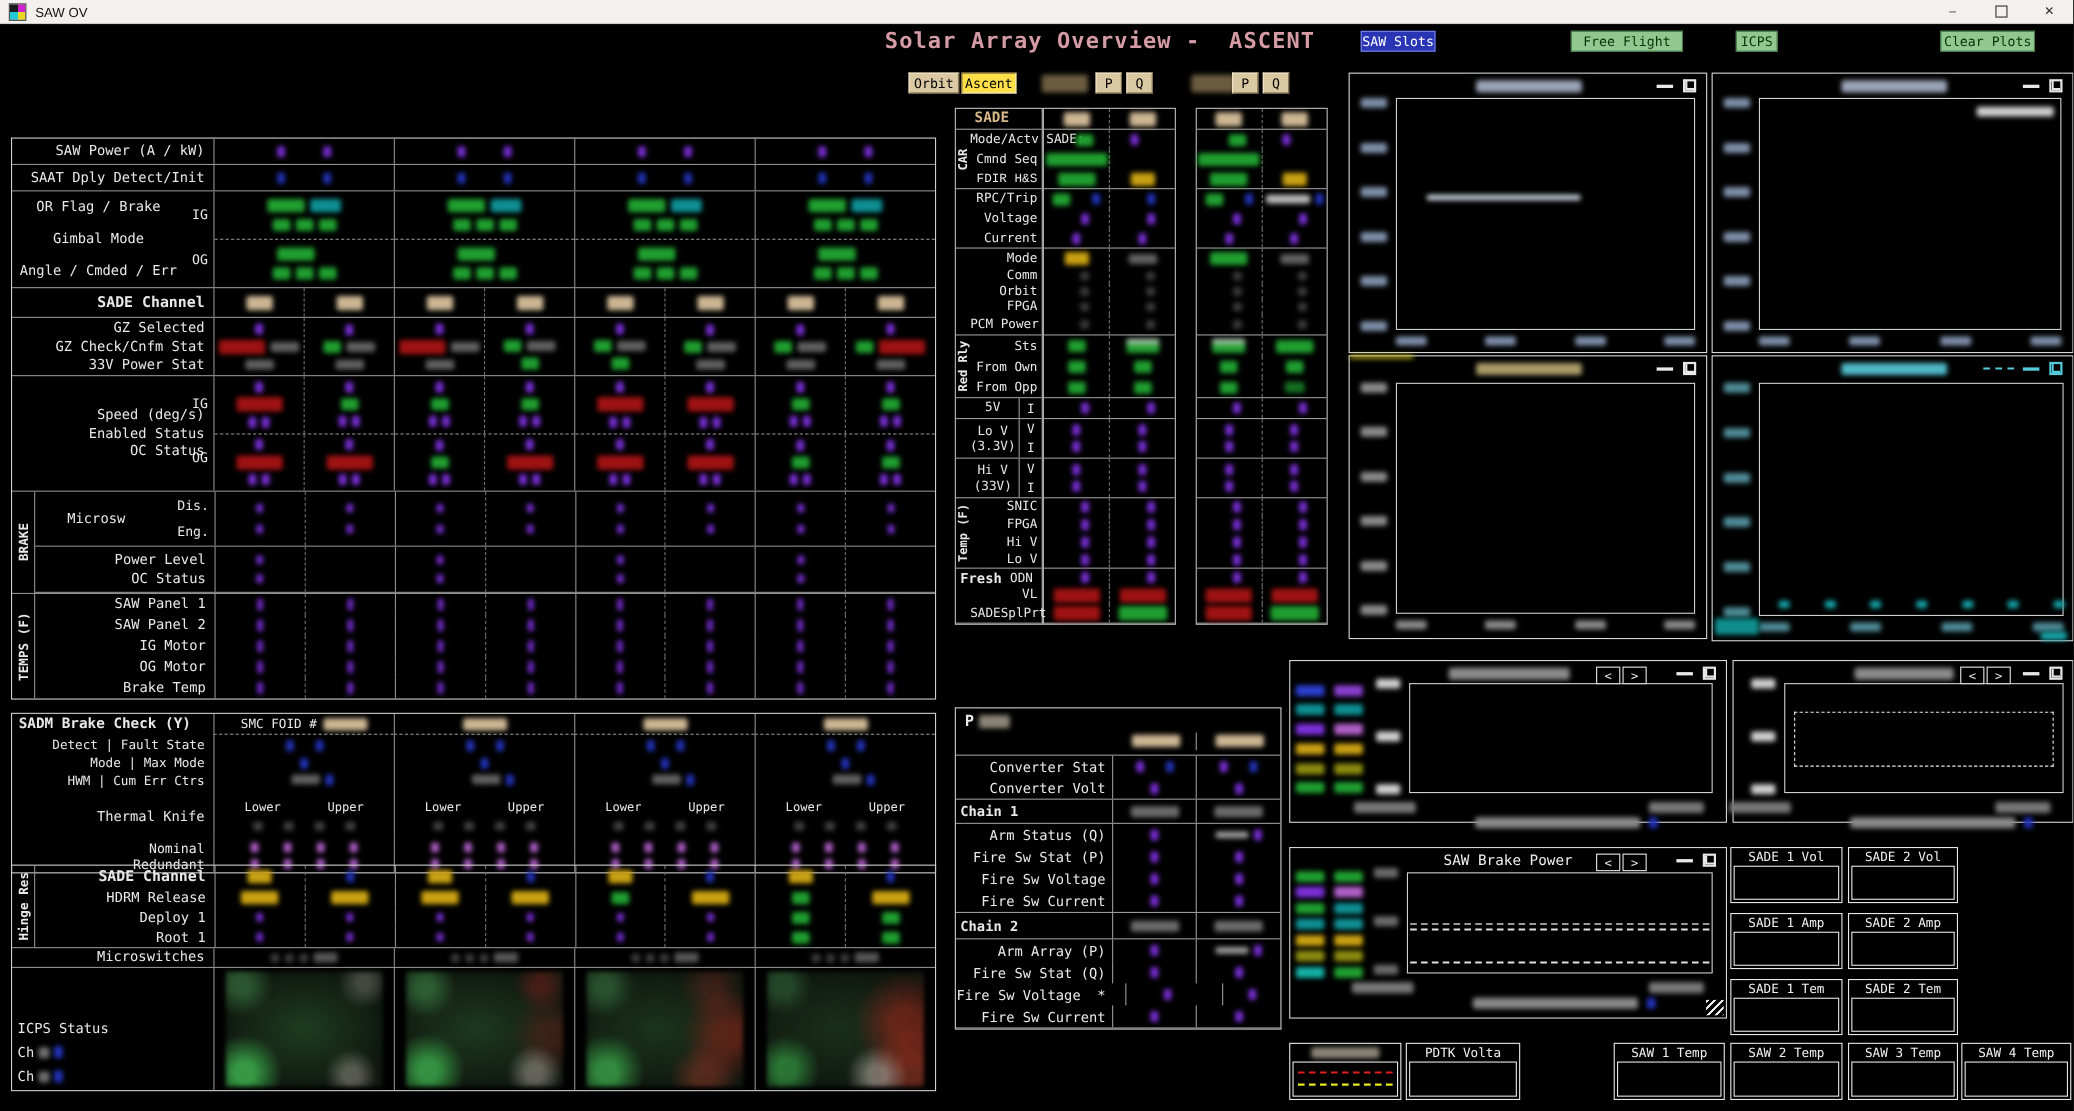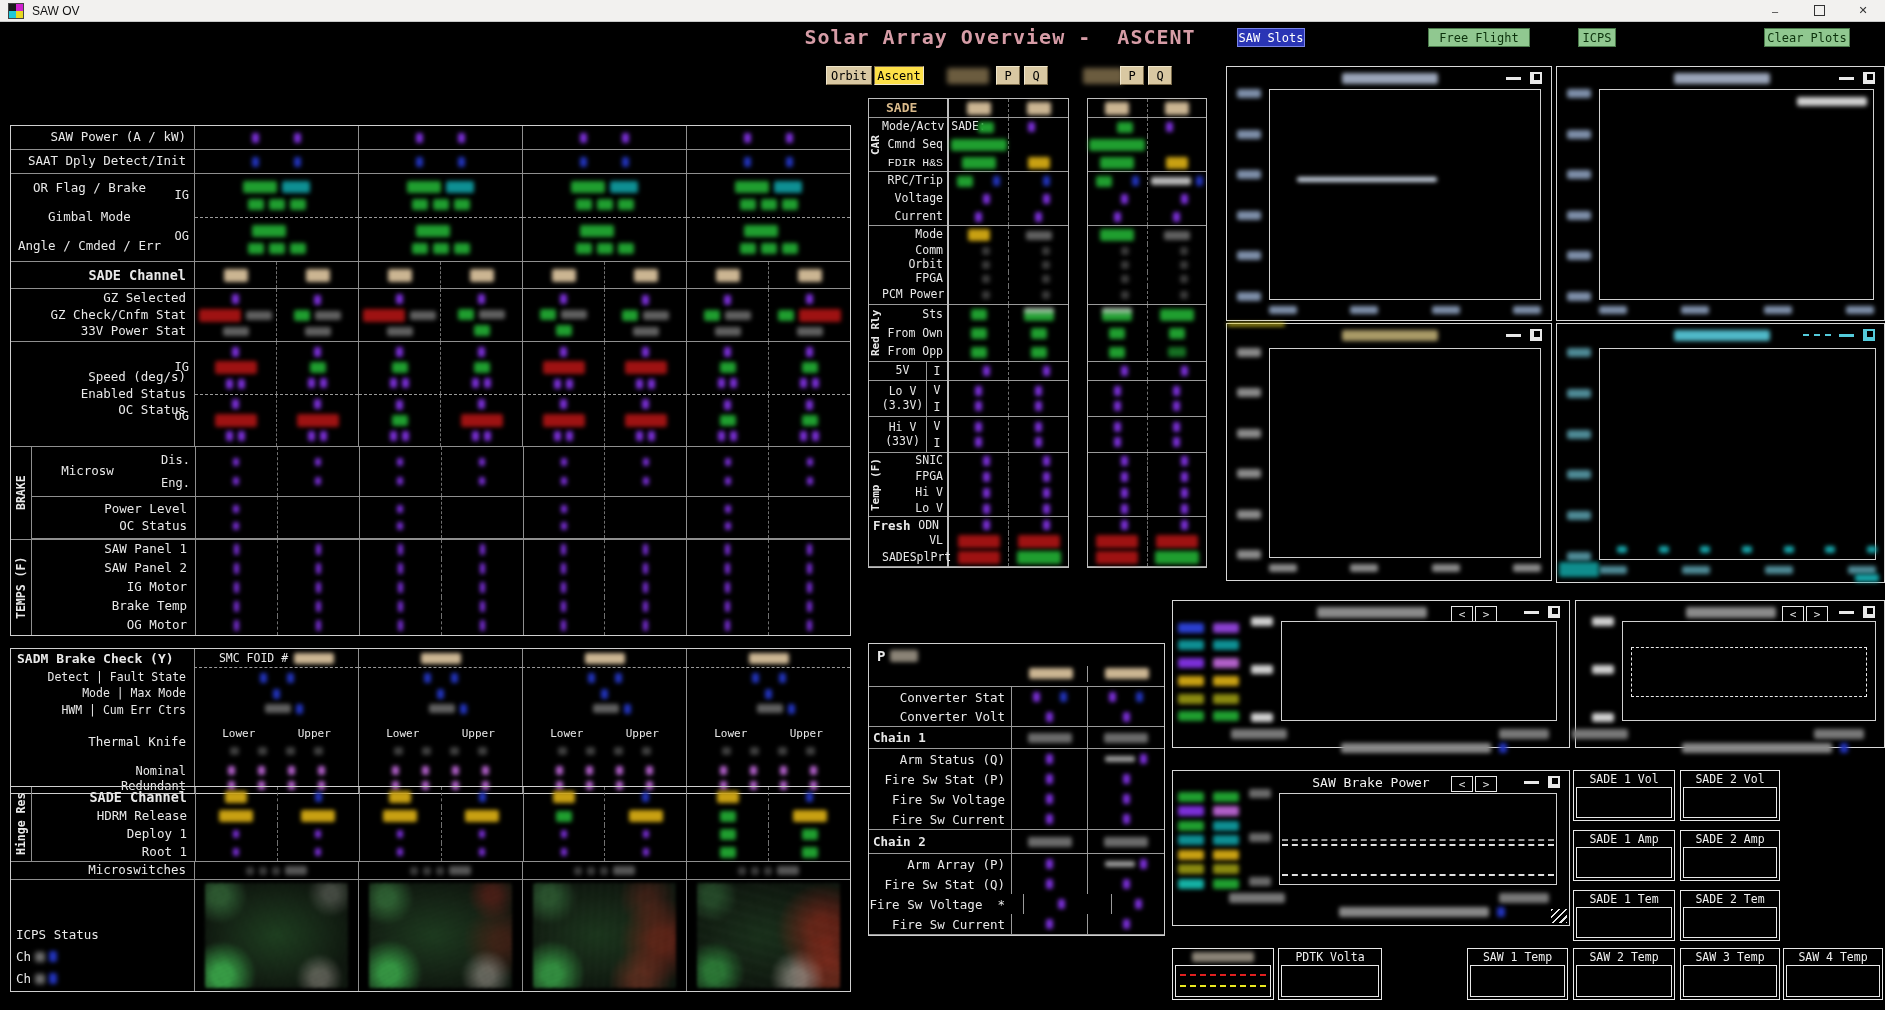--- a/index.html
+++ b/index.html
@@ -1231,21 +1231,21 @@
                         <div class="bline">
                           <span class="blob" style="width: 5px; height: 11px; background: rgb(123, 47, 216);"></span>
                         </div>
                       </div>
                     </div>
                   </div>
                 </div>
               </div>
               <div class="lt-row" style="height: 19px;">
                 <div class="lt-label">
-                  <div class="lab-line">Brake Temp</div>
+                  <div class="lab-line">OG Motor</div>
                 </div>
                 <div class="lt-cols">
                   <div class="lt-col">
                     <div class="vcell">
                       <div class="sub">
                         <div class="bline">
                           <span class="blob" style="width: 5px; height: 11px; background: rgb(123, 47, 216);"></span>
                         </div>
                       </div>
                       <div class="sub">
@@ -1294,21 +1294,21 @@
                         <div class="bline">
                           <span class="blob" style="width: 5px; height: 11px; background: rgb(123, 47, 216);"></span>
                         </div>
                       </div>
                     </div>
                   </div>
                 </div>
               </div>
               <div class="lt-row" style="height: 19px;">
                 <div class="lt-label">
-                  <div class="lab-line">OG Motor</div>
+                  <div class="lab-line">Brake Temp</div>
                 </div>
                 <div class="lt-cols">
                   <div class="lt-col">
                     <div class="vcell">
                       <div class="sub">
                         <div class="bline">
                           <span class="blob" style="width: 5px; height: 11px; background: rgb(123, 47, 216);"></span>
                         </div>
                       </div>
                       <div class="sub">

